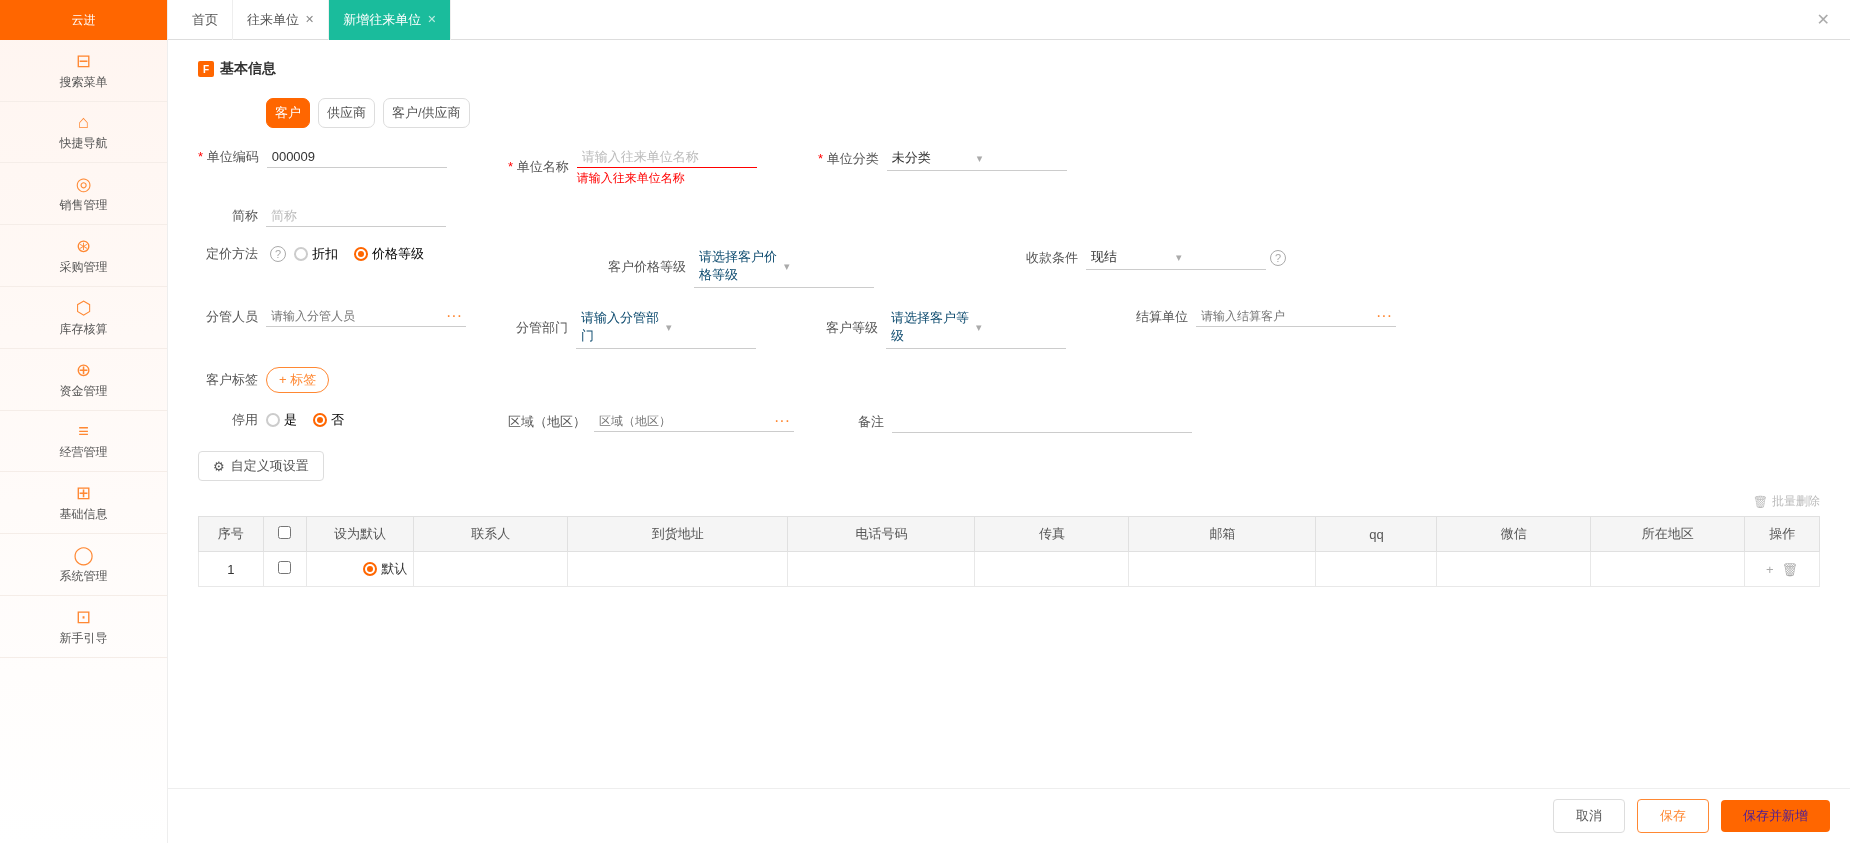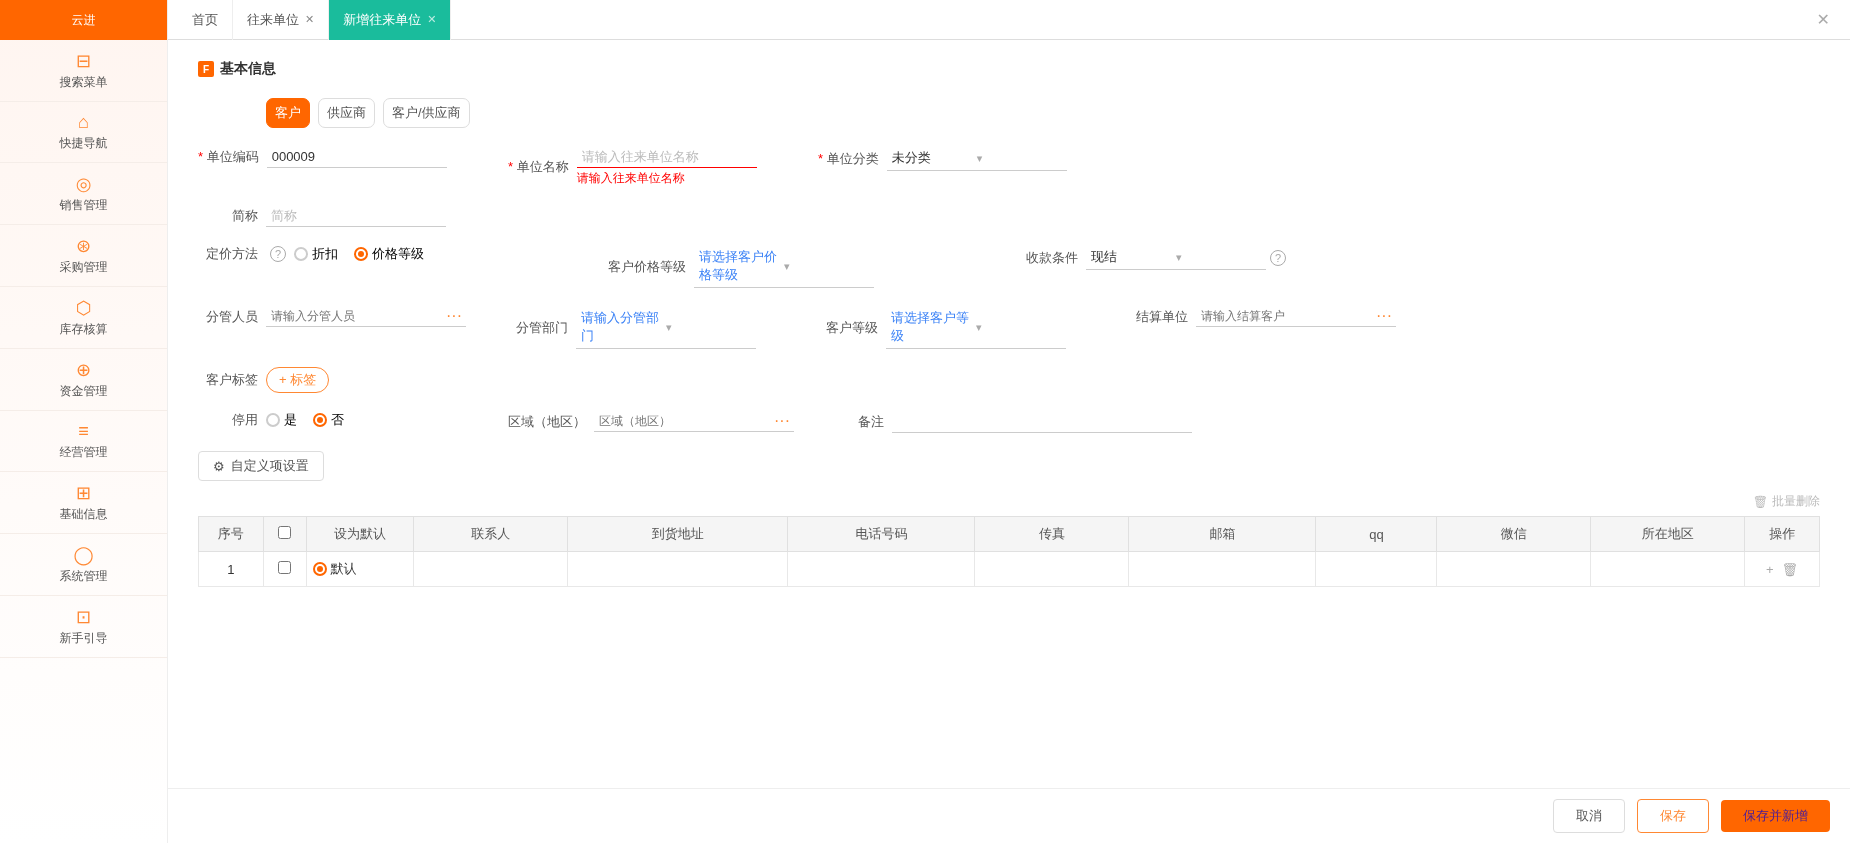--- a/index.html
+++ b/index.html
@@ -159,21 +159,21 @@
       display: block;
     }
     .select-wrapper {
       display: flex;
       align-items: center;
       border-bottom: 1px solid #ccc;
       width: 180px;
       padding: 3px 5px;
       cursor: pointer;
     }
-    .select-wrapper span { flex: 1; color: #3b82f6; font-size: 13px; }
+    .select-wrapper span { flex: 1; color: #0c4a6e; font-size: 13px; }
     .select-wrapper .chevron { color: #aaa; font-size: 11px; }
 
     
     .unit-type-group {
       display: flex;
       gap: 8px;
     }
     .unit-btn {
       padding: 5px 8px;
       border: 1px solid #ddd;
@@ -606,21 +606,21 @@
           <th>微信</th>
           <th>所在地区</th>
           <th>操作</th>
         </tr>
       </thead>
       <tbody>
         <tr>
           <td>1</td>
           <td><input type="checkbox" style=""></td>
           <td>
-            <div class="radio-group" style="justify-content:flex-start;">
+            <div class="radio-group" style="justify-content:flex-end;">
               <div class="radio-item">
                 <div class="radio-circle selected"></div>
                 <span>默认</span>
               </div>
             </div>
           </td>
           <td><input type="text" style="border: none; outline: none; width: 80px;"></td>
           <td><input type="text" style="border: none; outline: none; width: 120px;"></td>
           <td><input type="text" style="border: none; outline: none; width: 100px;"></td>
           <td><input type="text" style="border: none; outline: none; width: 80px;"></td>

